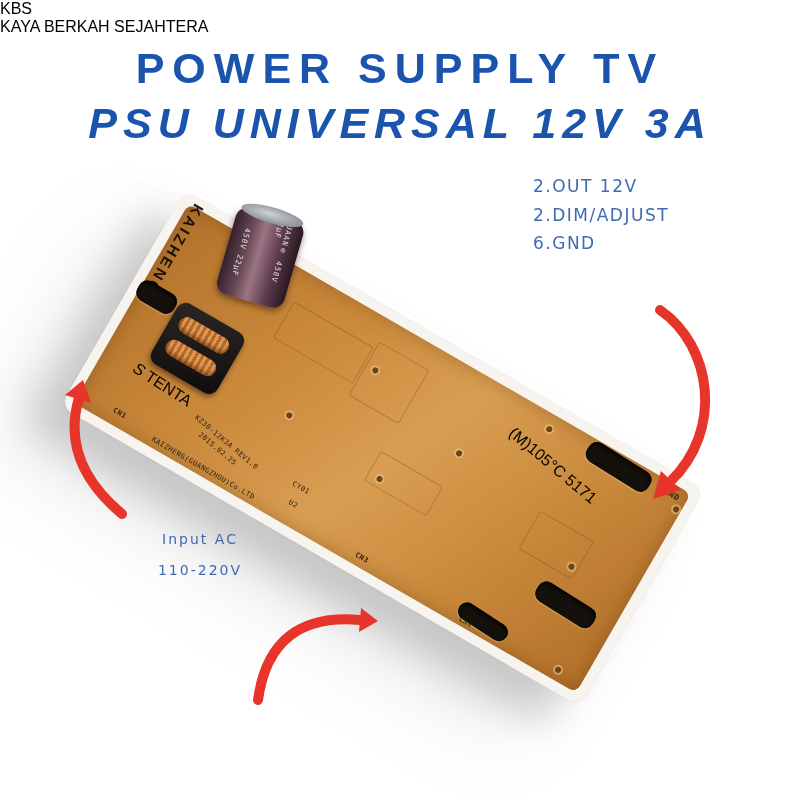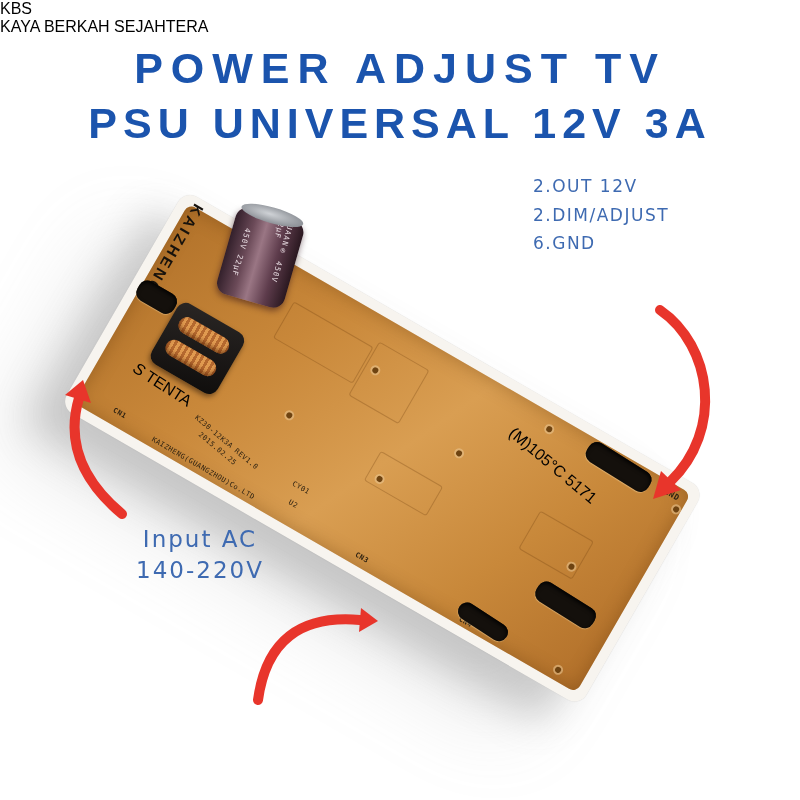--- a/index.html
+++ b/index.html
@@ -3,26 +3,26 @@
 <meta charset="utf-8">
 <style>
   html,body{margin:0;padding:0;background:#fff;}
   #stage{position:relative;width:800px;height:800px;margin:0 auto;background:#fff;overflow:hidden;
          font-family:"Liberation Sans",sans-serif;}
   .abs{position:absolute;}
 
   
   .title{left:0;right:0;text-align:center;font-weight:bold;color:#1b54ad;
          font-size:43px;letter-spacing:8px;white-space:nowrap;}
-  .title.l2{letter-spacing:6px;}
+  .title.l2{letter-spacing:6px;font-style:italic;}
 
   
   .blue-note{color:#3e6ab1;font-family:"DejaVu Sans",sans-serif;letter-spacing:2px;}
   .pins{left:533px;top:172px;font-size:17px;line-height:28.5px;letter-spacing:1.5px;white-space:nowrap;}
-  .ann{text-align:center;line-height:31px;font-size:23px;}
+  .ann{text-align:center;line-height:31px;font-size:14px;}
 
   
   .board{left:185px;top:190px;width:600px;height:250px;transform:rotate(30deg);
          transform-origin:0 0;background:#f7f4ef;border-radius:14px;
          box-shadow:-22px 34px 38px rgba(110,110,110,.30),-45px 65px 80px rgba(150,150,150,.18),0 0 1px rgba(0,0,0,.15);}
   .pcb{left:10px;top:10px;width:580px;height:230px;border-radius:8px;
        background:linear-gradient(115deg,#b2722a 0%,#c9883a 28%,#d99e52 52%,#c8883a 76%,#b2702a 100%);
        box-shadow:inset 0 0 18px rgba(90,50,10,.35);}
   .trace{border:1px solid rgba(110,60,12,.45);border-radius:3px;opacity:.65;}
   .pad{width:6px;height:6px;border-radius:50%;background:#6e4311;box-shadow:0 0 0 2px rgba(235,200,150,.55);}
@@ -88,21 +88,21 @@
   .wm .s{font-size:7.5px;font-weight:bold;letter-spacing:1px;color:rgba(125,185,225,.95);white-space:nowrap;}
 
   svg.arrows{left:0;top:0;z-index:50;pointer-events:none;}
   .z-top{z-index:60;}
 </style>
 </head>
 <body>
 
 <div id="stage">
 
-  <div class="abs title z-top" style="top:44px;">POWER ADJUST TV</div>
+  <div class="abs title z-top" style="top:44px;">POWER SUPPLY TV</div>
   <div class="abs title l2 z-top" style="top:99px;">PSU UNIVERSAL 12V 3A</div>
 
   <div class="abs pins blue-note z-top">
     <div>2.OUT 12V</div>
     <div>2.DIM/ADJUST</div>
     <div>6.GND</div>
   </div>
 
   <div class="abs board">
     <div class="abs pcb"></div>
@@ -207,16 +207,16 @@
     </g>
     <g fill="#e8352b" stroke="none">
       <polygon points="83,380 91,403 65,395"></polygon>
       <polygon points="378,621 359,632 361,608"></polygon>
       <polygon points="653,499 661,471 681,490"></polygon>
     </g>
   </svg>
 
   <div class="abs ann blue-note z-top" style="left:105px;top:524px;width:190px;">
     <div>Input AC</div>
-    <div>140-220V</div>
+    <div>110-220V</div>
   </div>
 
 </div>
 
 </body></html>

